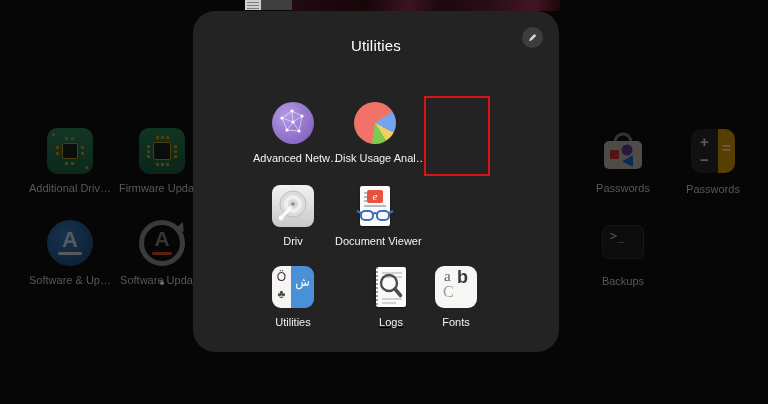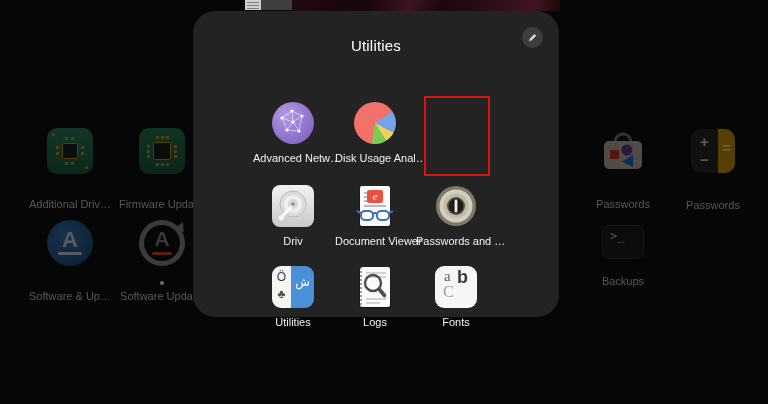--- a/index.html
+++ b/index.html
@@ -11,34 +11,34 @@
     overflow:hidden;
     width:768px; height:404px;
   }
   
   .win-fragment { position:absolute; left:245px; top:0; width:47px; height:10px; background:#3f3f3f; }
   .win-fragment .pane { position:absolute; left:0; top:0; width:16px; height:10px; background:#cfcfcf; }
   .win-fragment .pane i { display:block; height:1px; background:#7d7d7d; margin:2px 2px 0 2px; }
   .wallpaper { position:absolute; left:292px; top:0; width:268px; height:11px;
     background:linear-gradient(105deg,#220a10 0%,#170609 28%,#3c1420 44%,#1c0810 55%,#2a0e16 74%,#431523 90%,#1a0708 100%); }
   
-  .dialog { position:absolute; left:193px; top:11px; width:366px; height:306px;
+  .dialog { position:absolute; left:193px; top:11px; width:366px; height:341px;
     background:#232323; border-radius:22px; }
   .dialog-title { position:absolute; left:0; right:0; top:26px; text-align:center;
     color:#ffffff; font-size:15px; letter-spacing:.2px; }
   .edit-btn { position:absolute; left:329px; top:16px; width:21px; height:21px; border-radius:50%;
     background:#3d3d3d; display:flex; align-items:center; justify-content:center; cursor:pointer; }
   
   .tile { position:absolute; width:80px; text-align:center; cursor:pointer; }
   .tile .ic { width:42px; height:42px; margin:0 auto; position:relative; }
   .tile .lb { margin-top:8px; font-size:11px; color:#f2f2f2; white-space:nowrap; }
   
   .bgtile { position:absolute; width:90px; text-align:center; }
   .bgtile .ic { width:46px; height:46px; margin:0 auto; position:relative; filter:brightness(0.38); }
-  .bgtile .lb { margin-top:24px; font-size:11px; color:#5d5751; white-space:nowrap; }
+  .bgtile .lb { margin-top:8px; font-size:11px; color:#5d5751; white-space:nowrap; }
   
   .round { border-radius:50%; width:100%; height:100%; }
   .globe { background:radial-gradient(circle at 35% 32%, #b49ae6, #8d6ec9 65%, #7a58b6); }
   .pie { border-radius:50%; width:100%; height:100%;
     background:conic-gradient(#f2726a 0deg 57deg,#74a4ec 57deg 118deg,#efd060 118deg 147deg,#7ecb52 147deg 189deg,#f2726a 189deg 360deg); }
   .bk-sq { width:42px; height:42px; border-radius:9px; background:#3f3f3d; border:1px solid #5d5d5b; }
   .disks-sq { width:42px; height:42px; border-radius:8px; background:linear-gradient(#f2f2f2,#c9c9c9); }
   .page { position:absolute; left:6px; top:1px; width:30px; height:40px; background:#fafafa; border-radius:2px; box-shadow:0 1px 2px rgba(0,0,0,.5); }
   .page .ln { position:absolute; left:4px; height:2px; background:#b9b9b9; }
   .page.dotted { border-left:2px dotted #9d9d9d; }
@@ -242,48 +242,35 @@
           <rect x="7" y="26" width="12" height="9" rx="4"></rect>
           <rect x="23" y="26" width="12" height="9" rx="4"></rect>
           <path d="M19 29 Q21 27 23 29" fill="none"></path>
           <path d="M7 28 L3 26 M35 28 L39 26" fill="none"></path>
         </g>
       </svg>
     </div>
     <div class="lb">Document Viewer</div>
   </div>
 
-  <div class="tile" style="left:223px; top:174px;">
-    <div class="ic">
-      <svg width="42" height="42" viewBox="0 0 42 42">
-        <circle cx="21" cy="21" r="20" fill="#807a6c"></circle>
-        <circle cx="21" cy="21" r="16.5" fill="#d4cebc"></circle>
-        <circle cx="21" cy="21" r="12.5" fill="#c2bba8"></circle>
-        <circle cx="21" cy="21" r="9" fill="#4e4b43"></circle>
-        <circle cx="21" cy="21" r="7.2" fill="#1c1b18"></circle>
-        <rect x="19.6" y="14.5" width="2.8" height="13" rx="1.4" fill="#efefef"></rect>
-      </svg>
-    </div>
-    <div class="lb">Passwords and …</div>
-  </div>
 
   <div class="tile" style="left:60px; top:255px;">
     <div class="ic">
       <div class="char-sq">
         <div class="char-l">
           <div>Ö</div>
           <div class="club">♣</div>
         </div>
         <div class="char-r">ش</div>
       </div>
     </div>
     <div class="lb">Utilities</div>
   </div>
 
-  <div class="tile" style="left:142px; top:255px;text-decoration:underline;">
+  <div class="tile" style="left:158px; top:255px;text-decoration:underline;">
     <div class="ic">
       <div class="page dotted">
         <div class="ln" style="top:5px; width:20px; height:1.5px; background:#d2d2d2;"></div>
         <div class="ln" style="top:9px; width:20px; height:1.5px; background:#d2d2d2;"></div>
         <div class="ln" style="top:31px; width:20px; height:1.5px; background:#d2d2d2;"></div>
         <div class="ln" style="top:35px; width:14px; height:1.5px; background:#d2d2d2;"></div>
       </div>
       <svg width="42" height="42" viewBox="0 0 42 42" style="position:absolute; left:0; top:0;">
         <circle cx="19" cy="17" r="8" fill="none" stroke="#4d4d4d" stroke-width="2.4"></circle>
         <path d="M25 23 L30.5 29.5" stroke="#4d4d4d" stroke-width="3.6" stroke-linecap="round"></path>

